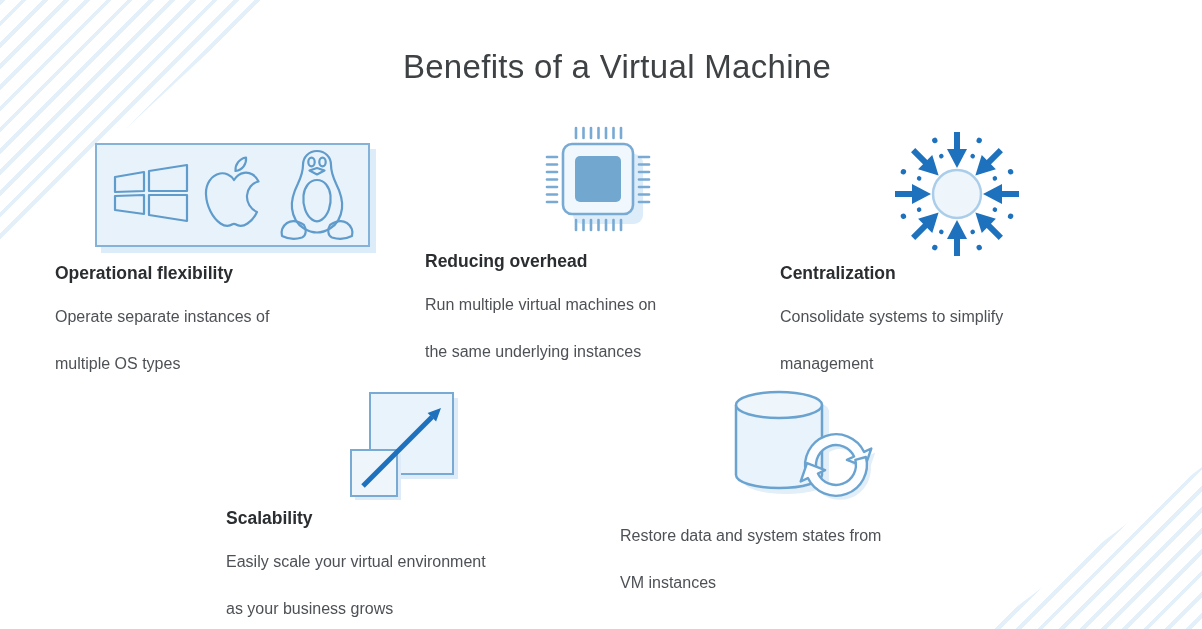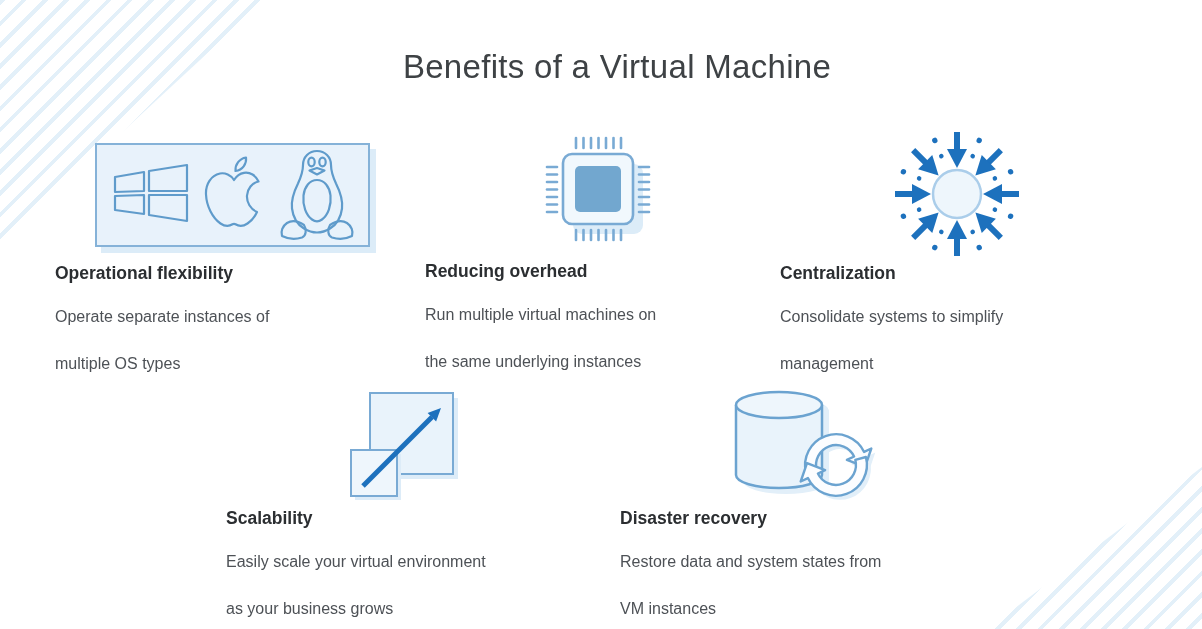--- a/index.html
+++ b/index.html
@@ -82,21 +82,21 @@
       </svg>
     </div>
   </div>
   <h3 class="card-title">Operational flexibility</h3>
   <p class="card-desc">
     <span>Operate separate instances of</span>
     <span>multiple OS types</span>
   </p>
 </section>
 
-<section class="card" style="left:425px;top:131px;width:354px">
+<section class="card" style="left:425px;top:121px;width:354px">
   <div class="icon-area row1">
     <svg width="118" height="118" viewBox="0 0 118 118">
       <rect x="30" y="30" width="70" height="70" rx="9" fill="#dcecf8"></rect>
       <g stroke="#79aad4" stroke-width="2.6" stroke-linecap="round">
         <line x1="33" y1="4" x2="33" y2="14"></line>
           <line x1="40.5" y1="4" x2="40.5" y2="14"></line>
           <line x1="48" y1="4" x2="48" y2="14"></line>
           <line x1="55.5" y1="4" x2="55.5" y2="14"></line>
           <line x1="63" y1="4" x2="63" y2="14"></line>
           <line x1="70.5" y1="4" x2="70.5" y2="14"></line>
@@ -248,18 +248,17 @@
 
       <path d="M14 17 L14 87 A43 13 0 0 0 100 87 L100 17" fill="#e9f3fb" stroke="#6ba3d0" stroke-width="2.5"></path>
       <ellipse cx="57" cy="17" rx="43" ry="13" fill="#eef6fc" stroke="#6ba3d0" stroke-width="2.5"></ellipse>
 
       <g transform="translate(114,77)" fill="#fcfdff" stroke="#6ba3d0" stroke-width="2.4" stroke-linejoin="round">
         <path d="M-29.9 8 A 31 31 0 0 1 28.1 -13.1 L 35.3 -16.5 L 29 1.9 L 10.9 -5.1 L 18.1 -8.5 A 20 20 0 0 0 -19.3 5.2 Z"></path>
         <path transform="rotate(180)" d="M-29.9 8 A 31 31 0 0 1 28.1 -13.1 L 35.3 -16.5 L 29 1.9 L 10.9 -5.1 L 18.1 -8.5 A 20 20 0 0 0 -19.3 5.2 Z"></path>
       </g>
     </svg>
   </div>
-  <h3 class="card-title">Disaster recovery</h3>
   <p class="card-desc">
     <span>Restore data and system states from</span>
     <span>VM instances</span>
   </p>
 </section>
 
 </body></html>

